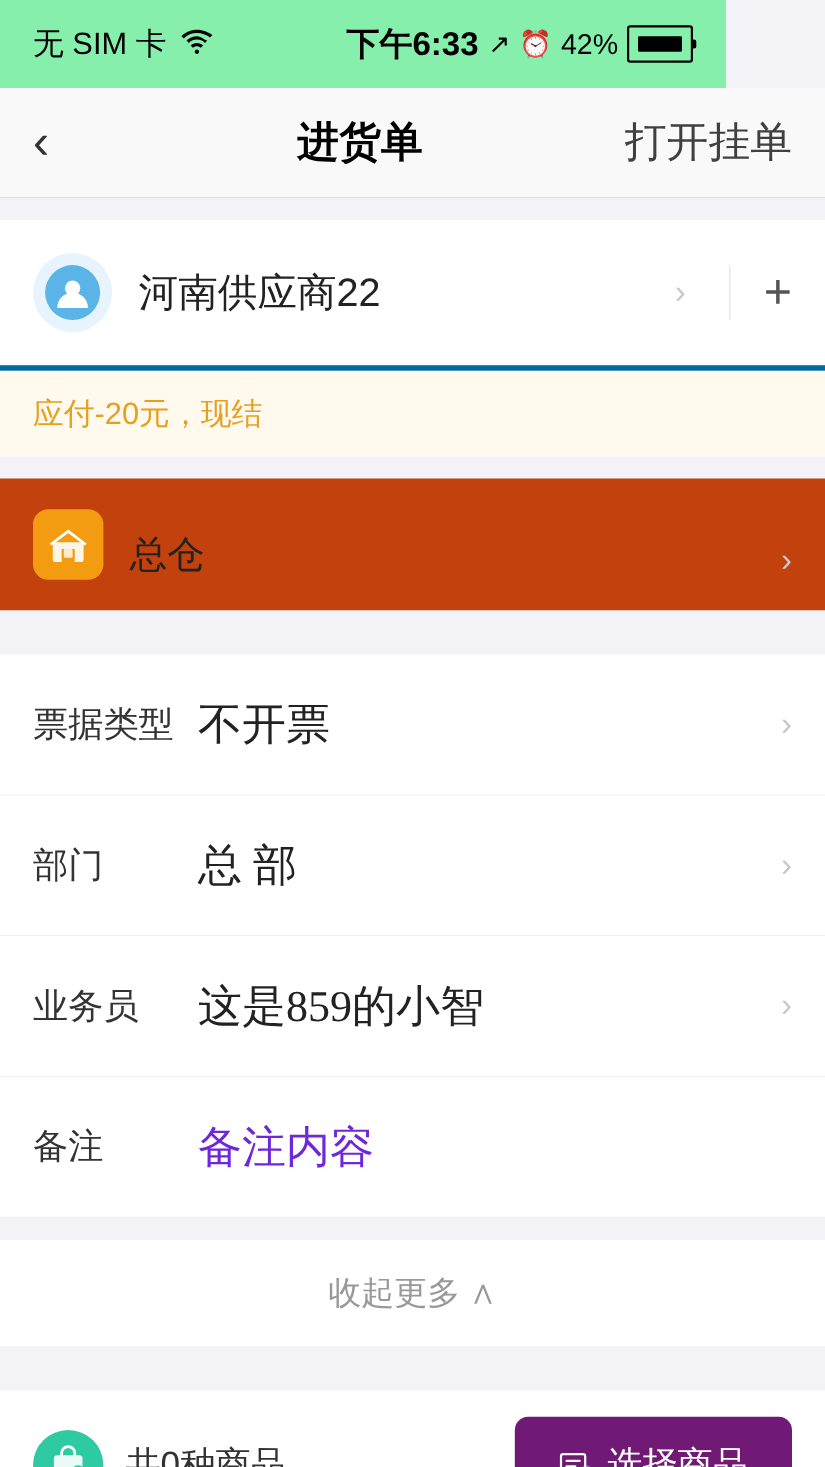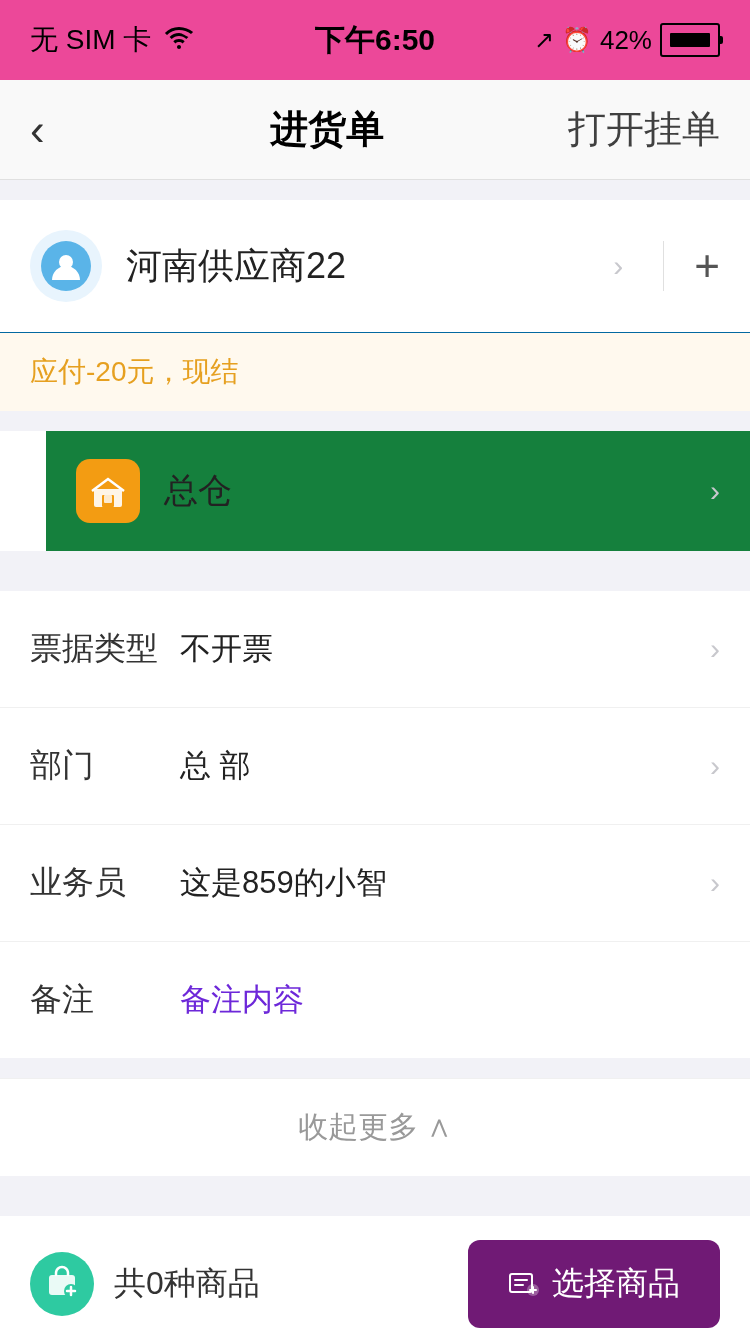--- a/index.html
+++ b/index.html
@@ -7,23 +7,23 @@
     html, body {
       width: 750px;
       min-height: 1334px;
       font-family: -apple-system, "PingFang SC", "Helvetica Neue", Arial, sans-serif;
       background: #f2f2f7;
       font-size: 32px;
     }
 
     
     .status-bar {
-      width: 750px;
+      width: 660px;
       height: 80px;
-      background: #ec4899;
+      background: #86efac;
       display: flex;
       align-items: center;
       justify-content: space-between;
       padding: 0 30px;
     }
     .status-left {
       font-size: 28px;
       font-weight: 500;
       color: #000;
       display: flex;
@@ -84,21 +84,21 @@
       background: #fff;
       margin: 0;
     }
 
     
     .supplier-row {
       display: flex;
       align-items: center;
       padding: 30px 30px;
       background: #fff;
-      border-bottom: 1px solid #0369a1;
+      border-bottom: 5px solid #0369a1;
       position: relative;
     }
     .supplier-avatar {
       width: 72px;
       height: 72px;
       border-radius: 50%;
       background: #e8f4fd;
       display: flex;
       align-items: center;
       justify-content: center;
@@ -141,24 +141,23 @@
     .info-notice {
       background: #fff9ee;
       padding: 20px 30px;
       font-size: 28px;
       color: #e6a020;
     }
 
     
     .warehouse-row {
       display: flex;
-      align-items: center;
+      align-items: flex-end;
       padding: 28px 30px;
-      background: #15803d;
-      margin-left: 46px;
+      background: #c2410c;
     }
     .warehouse-icon {
       width: 64px;
       height: 64px;
       border-radius: 14px;
       background: #f39c12;
       display: flex;
       align-items: center;
       justify-content: center;
       margin-right: 24px;
@@ -187,23 +186,24 @@
     }
     .form-label {
       font-size: 32px;
       color: #333;
       width: 130px;
       flex-shrink: 0;
       font-family: Liberation Mono, monospace;
     }
     .form-value {
       flex: 1;
-      font-size: 31px;
+      font-size: 40px;
       color: #222;
       padding-left: 20px;
+      font-family: Liberation Serif, serif;
     }
     .form-value.placeholder {
       color: #6d28d9;
     }
     .form-chevron {
       color: #c8c8cd;
       font-size: 30px;
     }
 
     
@@ -266,21 +266,21 @@
     <span>无 SIM 卡</span>
     <span>
       <svg width="36" height="28" viewBox="0 0 36 28" fill="none">
         <path d="M18 22c-1.1 0-2 .9-2 2s.9 2 2 2 2-.9 2-2-.9-2-2-2z" fill="#000"></path>
         <path d="M18 16c-2.2 0-4.2.9-5.7 2.3l2.1 2.1c1-.9 2.3-1.4 3.6-1.4s2.6.5 3.6 1.4l2.1-2.1C22.2 16.9 20.2 16 18 16z" fill="#000"></path>
         <path d="M18 10c-3.7 0-7 1.5-9.4 3.9l2.1 2.1C12.7 14 15.2 13 18 13s5.3 1 7.3 3l2.1-2.1C25 13.5 21.7 10 18 10z" fill="#000"></path>
         <path d="M18 4C12.5 4 7.5 6.2 3.9 9.9l2.1 2.1C9.4 8.5 13.5 7 18 7s8.6 1.5 12 4l2.1-2.1C28.5 6.2 23.5 4 18 4z" fill="#000"></path>
       </svg>
     </span>
   </div>
-  <div class="status-center">下午6:50</div>
+  <div class="status-center">下午6:33</div>
   <div class="status-right">
     <span style="font-size:24px;">↗</span>
     <span style="font-size:24px;">⏰</span>
     <span>42%</span>
     <span style="border:2px solid #000;border-radius:3px;padding:2px 8px;font-size:22px;position:relative;">
       <span style="position:absolute;right:-5px;top:50%;transform:translateY(-50%);width:3px;height:8px;background:#000;border-radius:0 2px 2px 0;"></span>
       <span style="display:inline-block;width:40px;height:14px;background:#000;border-radius:1px;"></span>
     </span>
   </div>
 </div>

